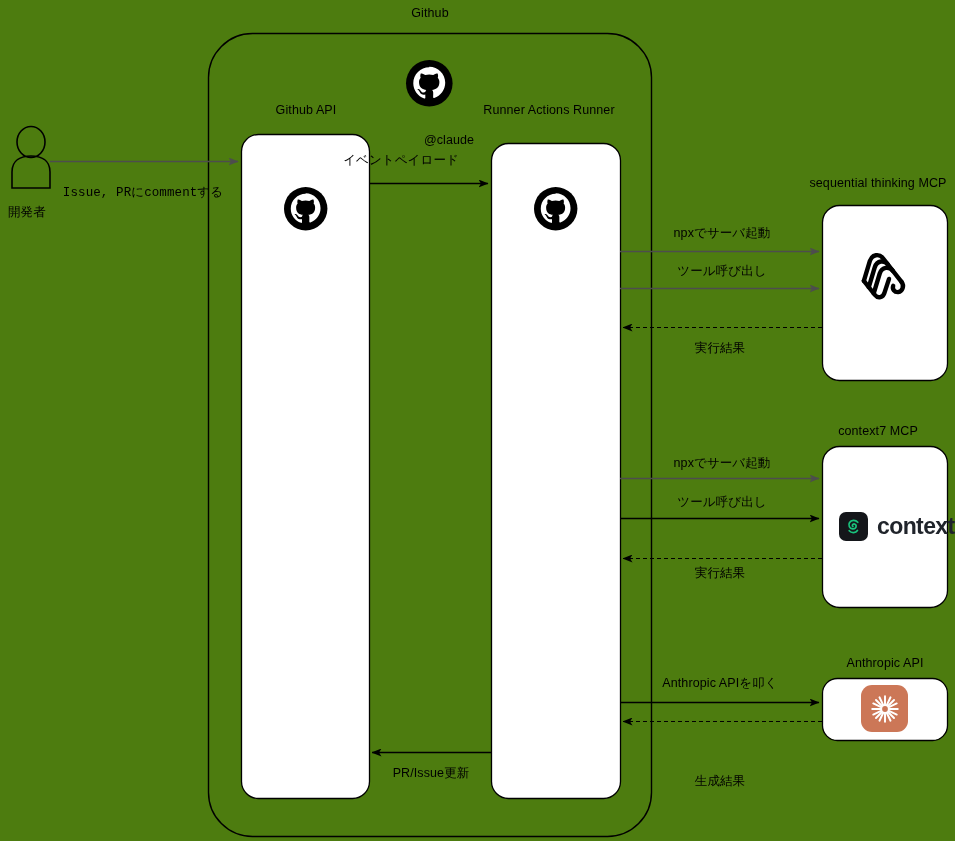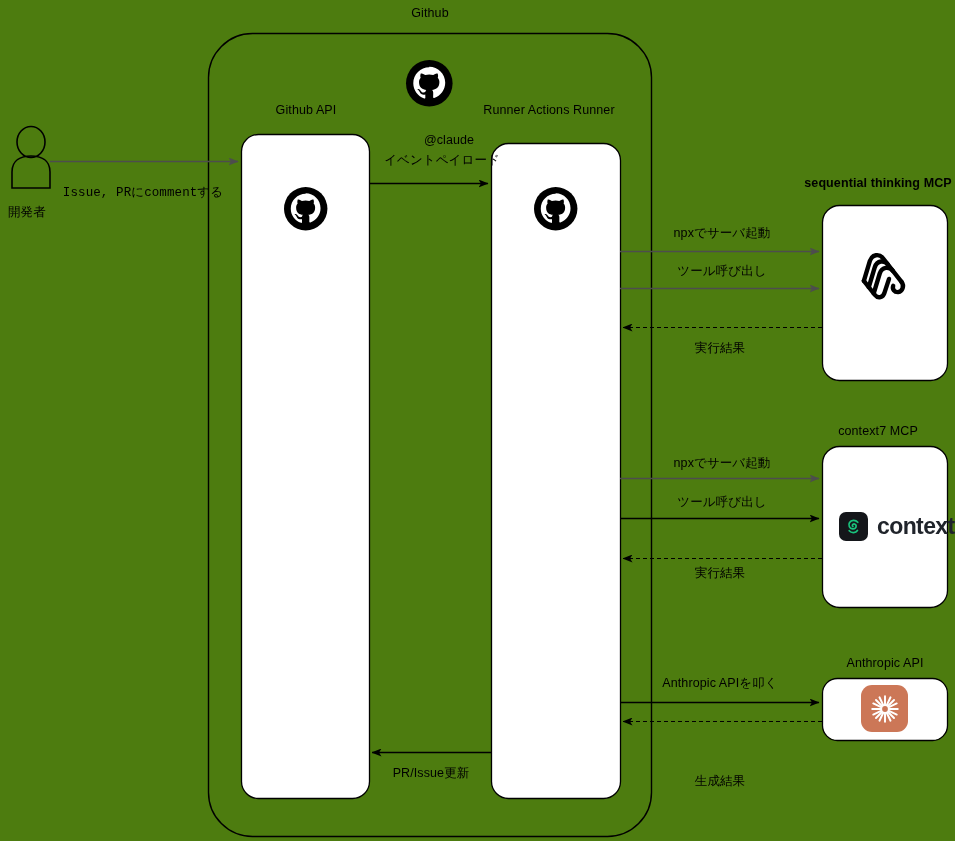--- a/index.html
+++ b/index.html
@@ -150,23 +150,23 @@
 
   <div class="lbl" style="left:8px; top:205px;">開発者</div>
 
   <div class="lbl c" style="left:143px; top:186px;font-family:Liberation Mono, monospace;">Issue, PRにcommentする</div>
 
   <div class="lbl c" style="left:306px; top:103px;text-align:center;">Github API</div>
 
   <div class="lbl c" style="left:549px; top:103px;">Runner Actions Runner</div>
 
   <div class="lbl c" style="left:425px; top:133px;margin-left:24px;">@claude</div>
-  <div class="lbl c" style="left:442px; top:153px;text-align:right;">イベントペイロード</div>
-
-  <div class="lbl c" style="left:878px; top:176px;font-weight:bold;">sequential thinking MCP</div>
+  <div class="lbl c" style="left:401px; top:153px;text-align:right;">イベントペイロード</div>
+
+  <div class="lbl c" style="left:878px; top:176px;">sequential thinking MCP</div>
   <div class="lbl c" style="left:722px; top:226px;">npxでサーバ起動</div>
   <div class="lbl c" style="left:722px; top:264px;">ツール呼び出し</div>
   <div class="lbl c" style="left:720px; top:341px;">実行結果</div>
 
   <div class="lbl c" style="left:878px; top:424px;">context7 MCP</div>
   <div class="lbl c" style="left:722px; top:456px;">npxでサーバ起動</div>
   <div class="lbl c" style="left:722px; top:495px;">ツール呼び出し</div>
   <div class="lbl c" style="left:720px; top:566px;">実行結果</div>
 
   <div class="ctx-logo" style="left:839px; top:512px;">

